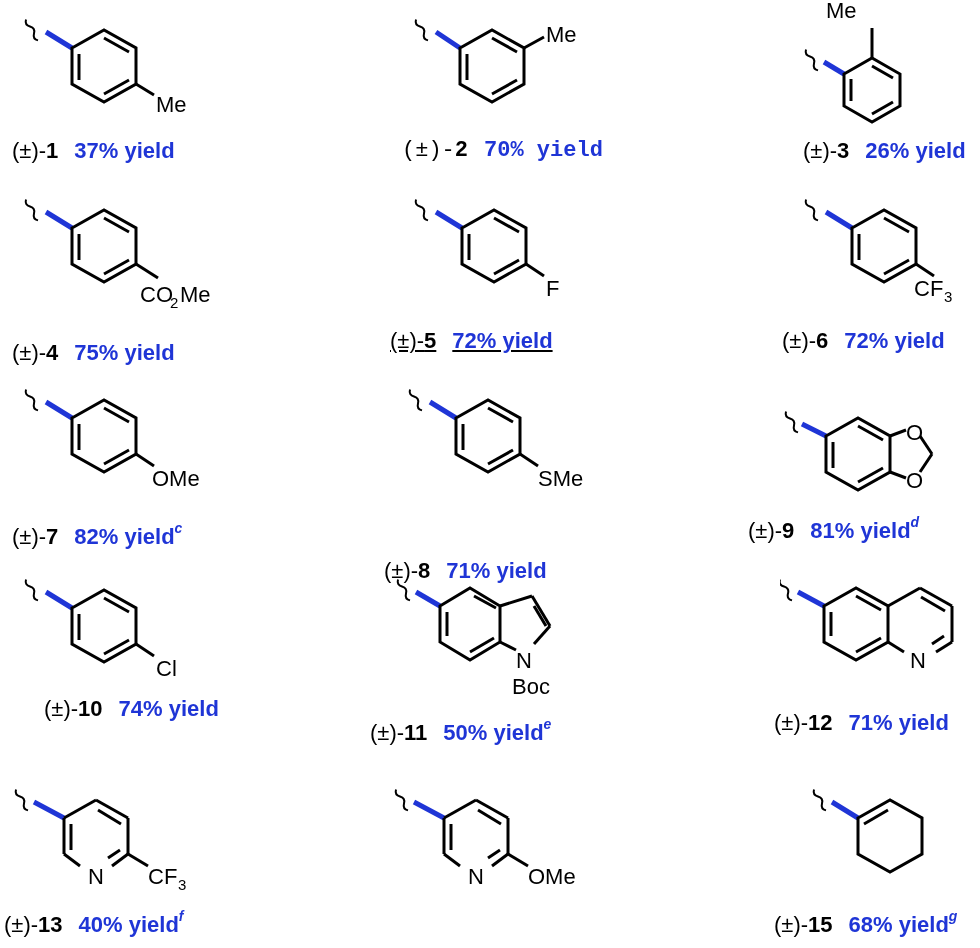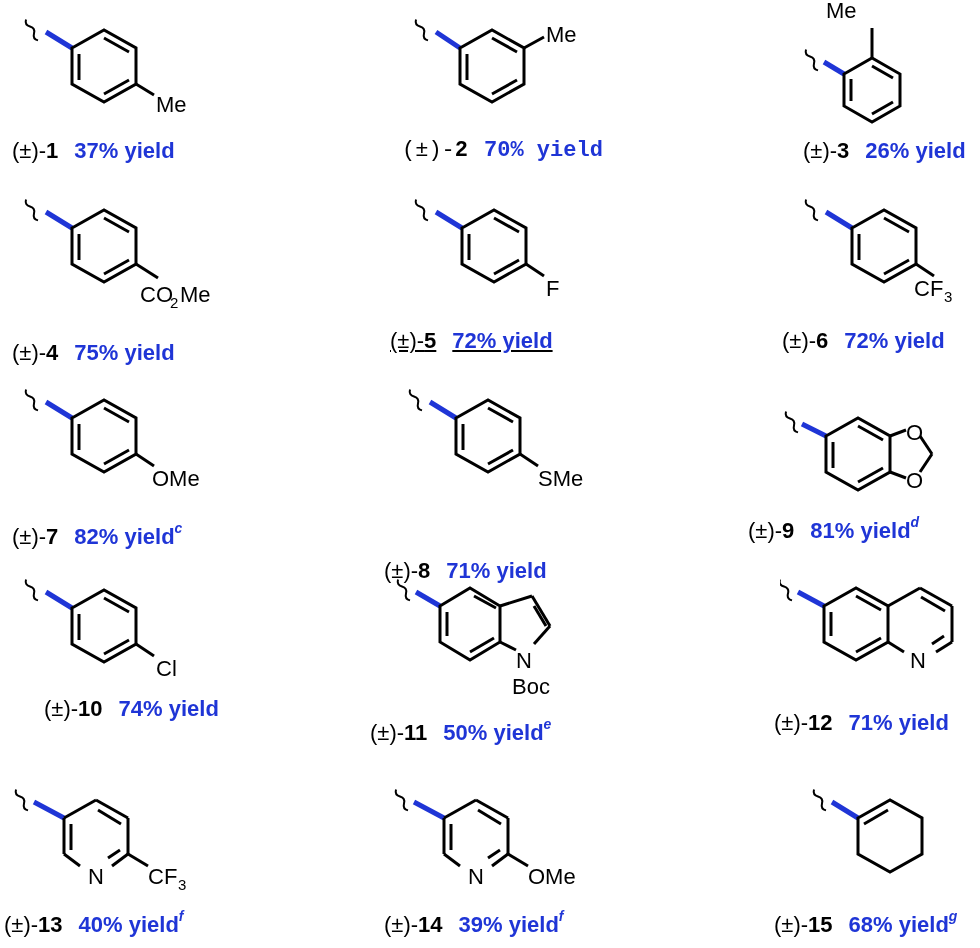--- a/index.html
+++ b/index.html
@@ -328,23 +328,20 @@
         <line x1="128" y1="84" x2="112" y2="96"></line>
         <line x1="120" y1="80" x2="108" y2="88"></line>
       <line x1="64" y1="48" x2="64" y2="84"></line>
         <line x1="71" y1="54" x2="71" y2="80"></line>
         <line x1="64" y1="84" x2="80" y2="96"></line>
       <line x1="128" y1="84" x2="148" y2="96"></line>
     </g>
     <text x="88" y="114">N</text>
     <text x="148" y="114">OMe</text>
   </svg>
-  <div class="caption" style="left:4px;top:142px;">
-    <span class="pm">(±)-</span><span class="num">14</span><span class="yield"><span>39% yield</span><span class="sup">f</span></span>
-  </div>
 </div>
 
 <div class="cell" style="left:760px;top:770px;">
   <svg class="mol" width="220" height="150">
     <path d="M60,18 q-4,4 0,8 q4,4 0,8 q-4,4 0,8" stroke="#000" stroke-width="2" fill="none" transform="rotate(-30 60 30)"></path>
     <line x1="72" y1="32" x2="98" y2="48" stroke="#1f35d6" stroke-width="5"></line>
     <g stroke="#000" stroke-width="3" fill="none">
       <polygon points="98,48 130,30 162,48 162,84 130,102 98,84"></polygon>
       <line x1="106" y1="44" x2="128" y2="32" stroke-width="0"></line>
       <line x1="104" y1="54" x2="128" y2="40"></line>

